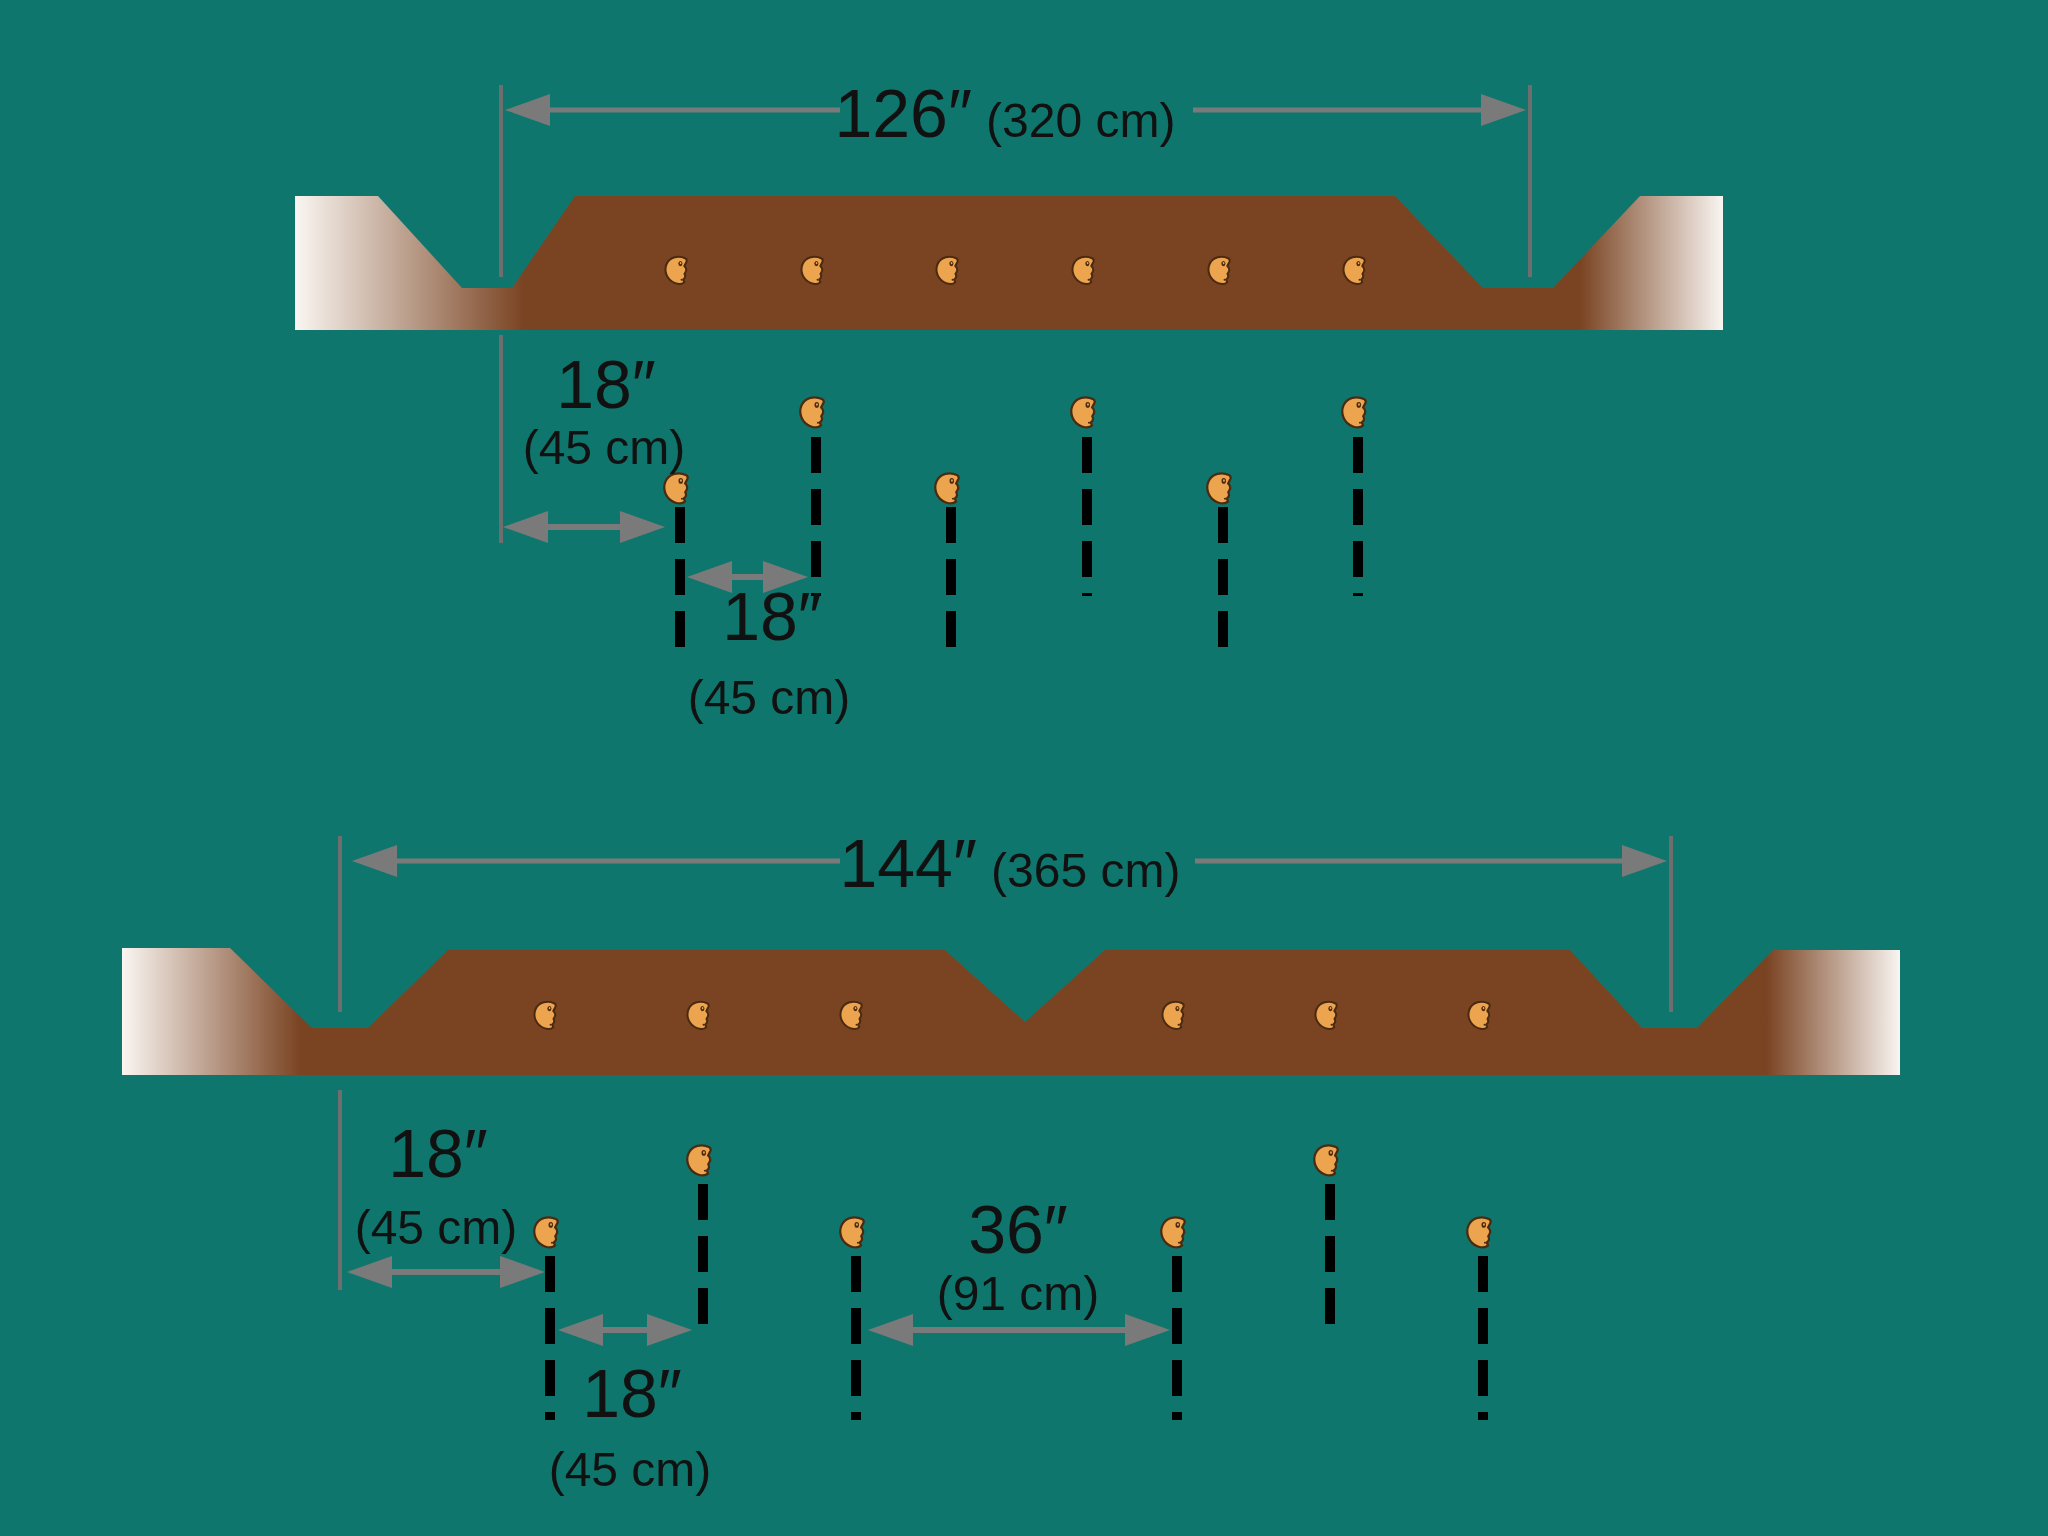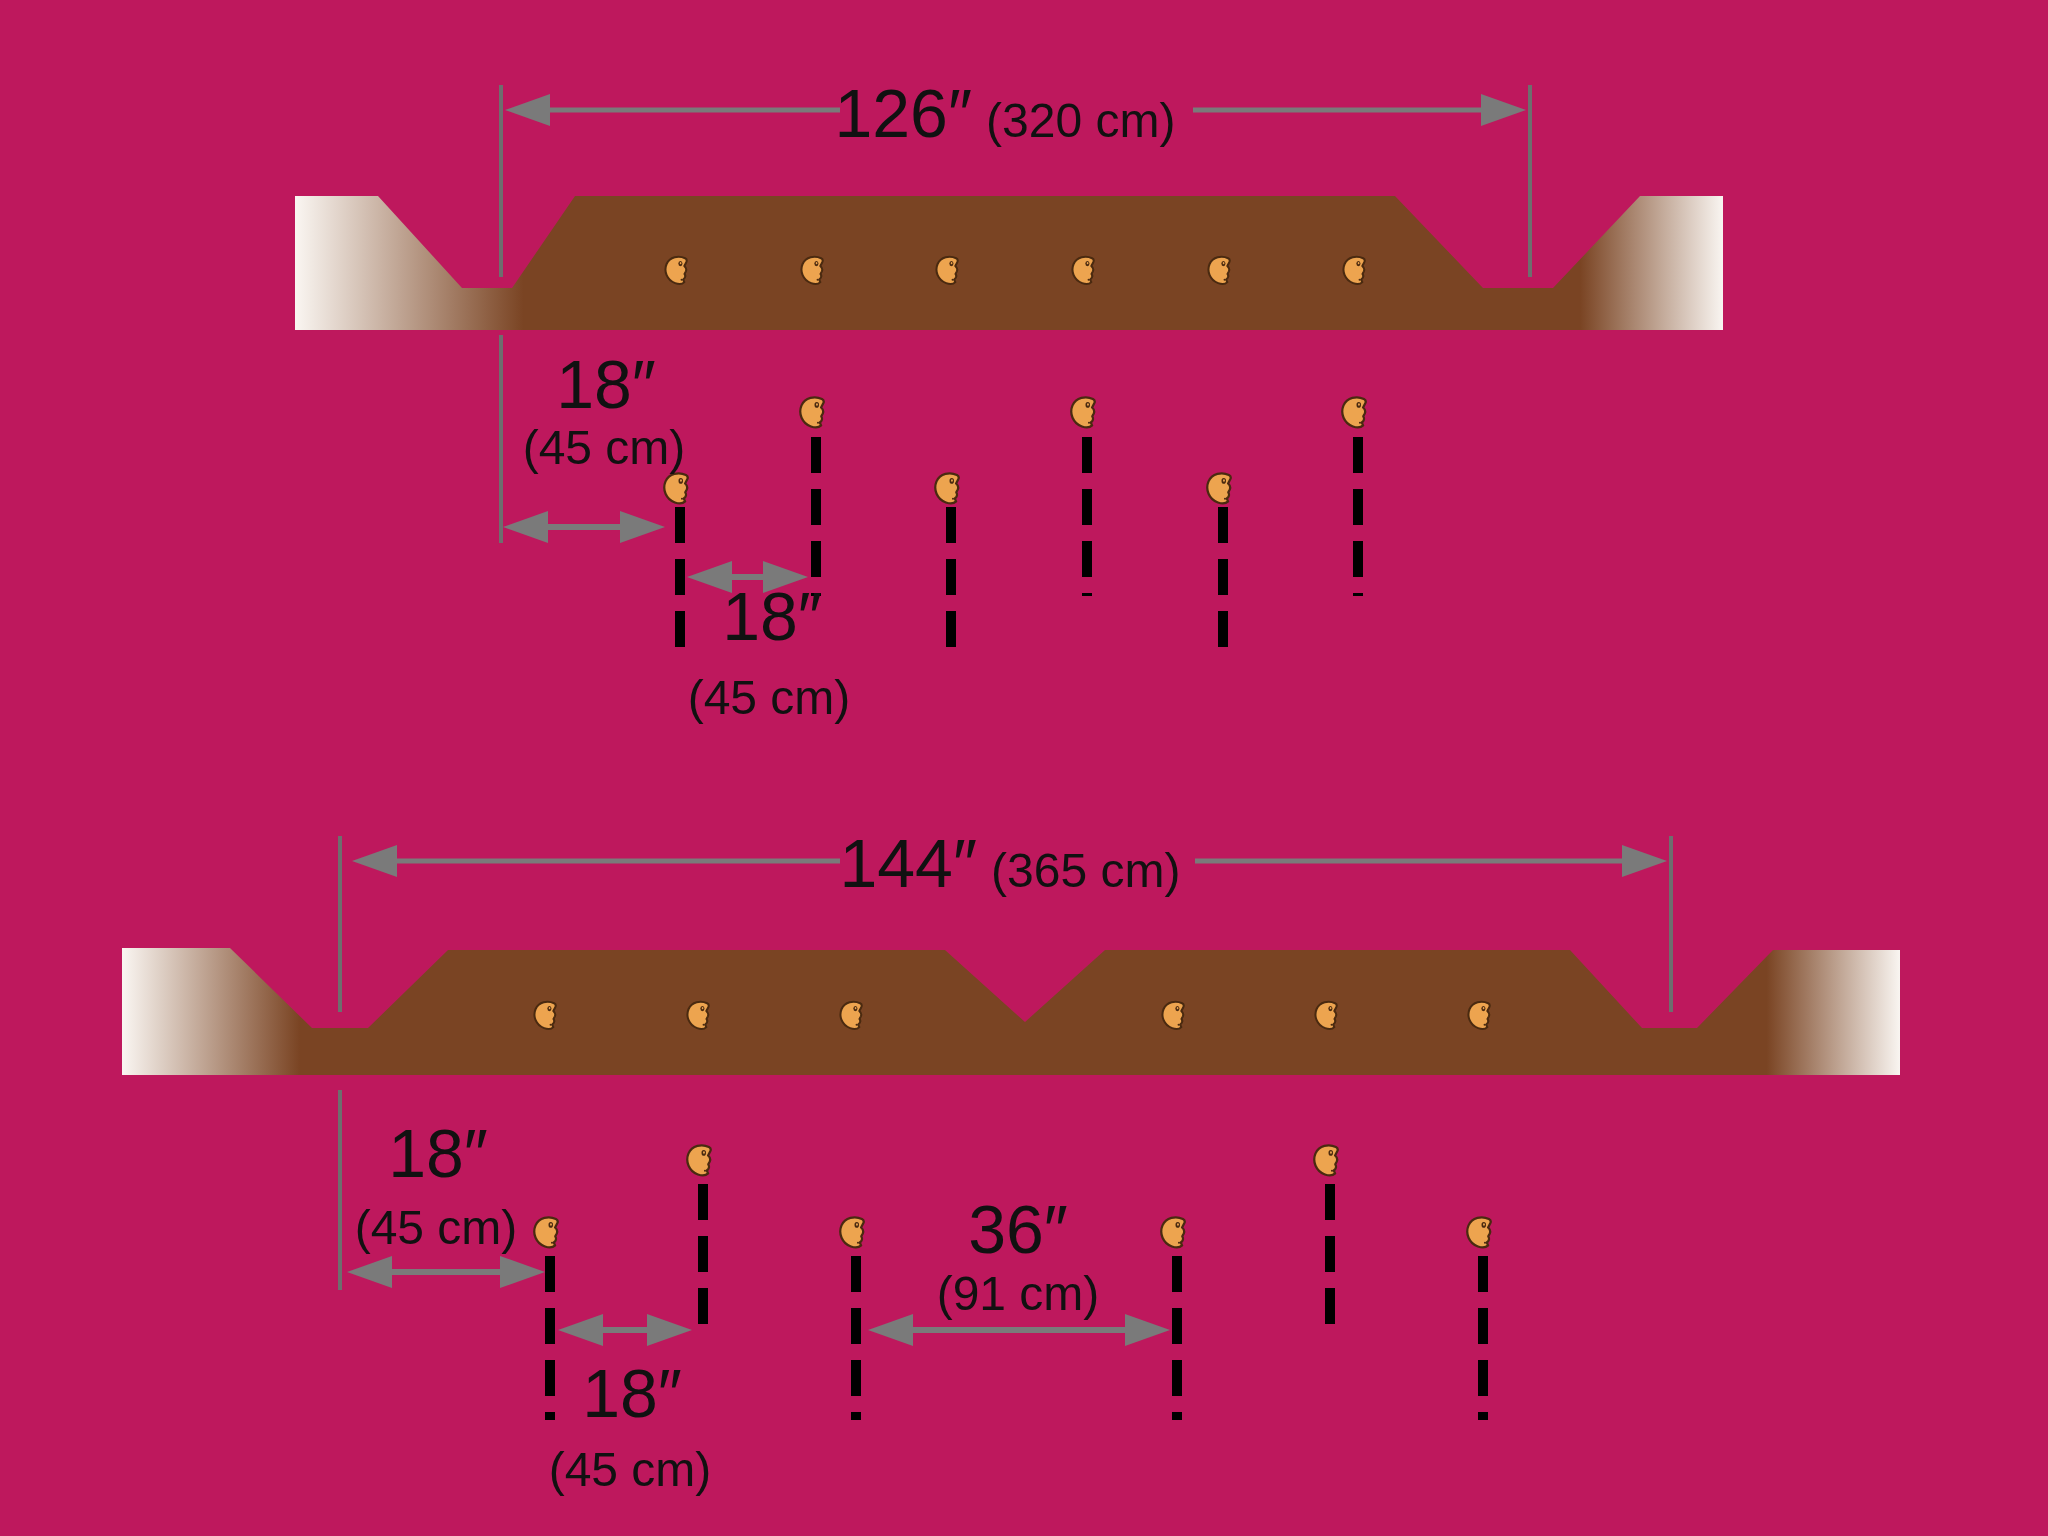--- a/index.html
+++ b/index.html
@@ -1,20 +1,20 @@
 <!DOCTYPE html>
 <html><head>
 <meta charset="utf-8">
 <style>
   html, body { margin: 0; padding: 0; background: #ffffff; }
   .stage {
     position: relative;
     width: 2048px;
     height: 1536px;
-    background: #be185d;
+    background: #0f766e;
     overflow: hidden;
     font-family: "Liberation Sans", sans-serif;
   }
   .stage svg { position: absolute; left: 0; top: 0; }
   text { font-family: "Liberation Sans", sans-serif; }
 </style>
 </head>
 <body>
 
 <div class="stage">

